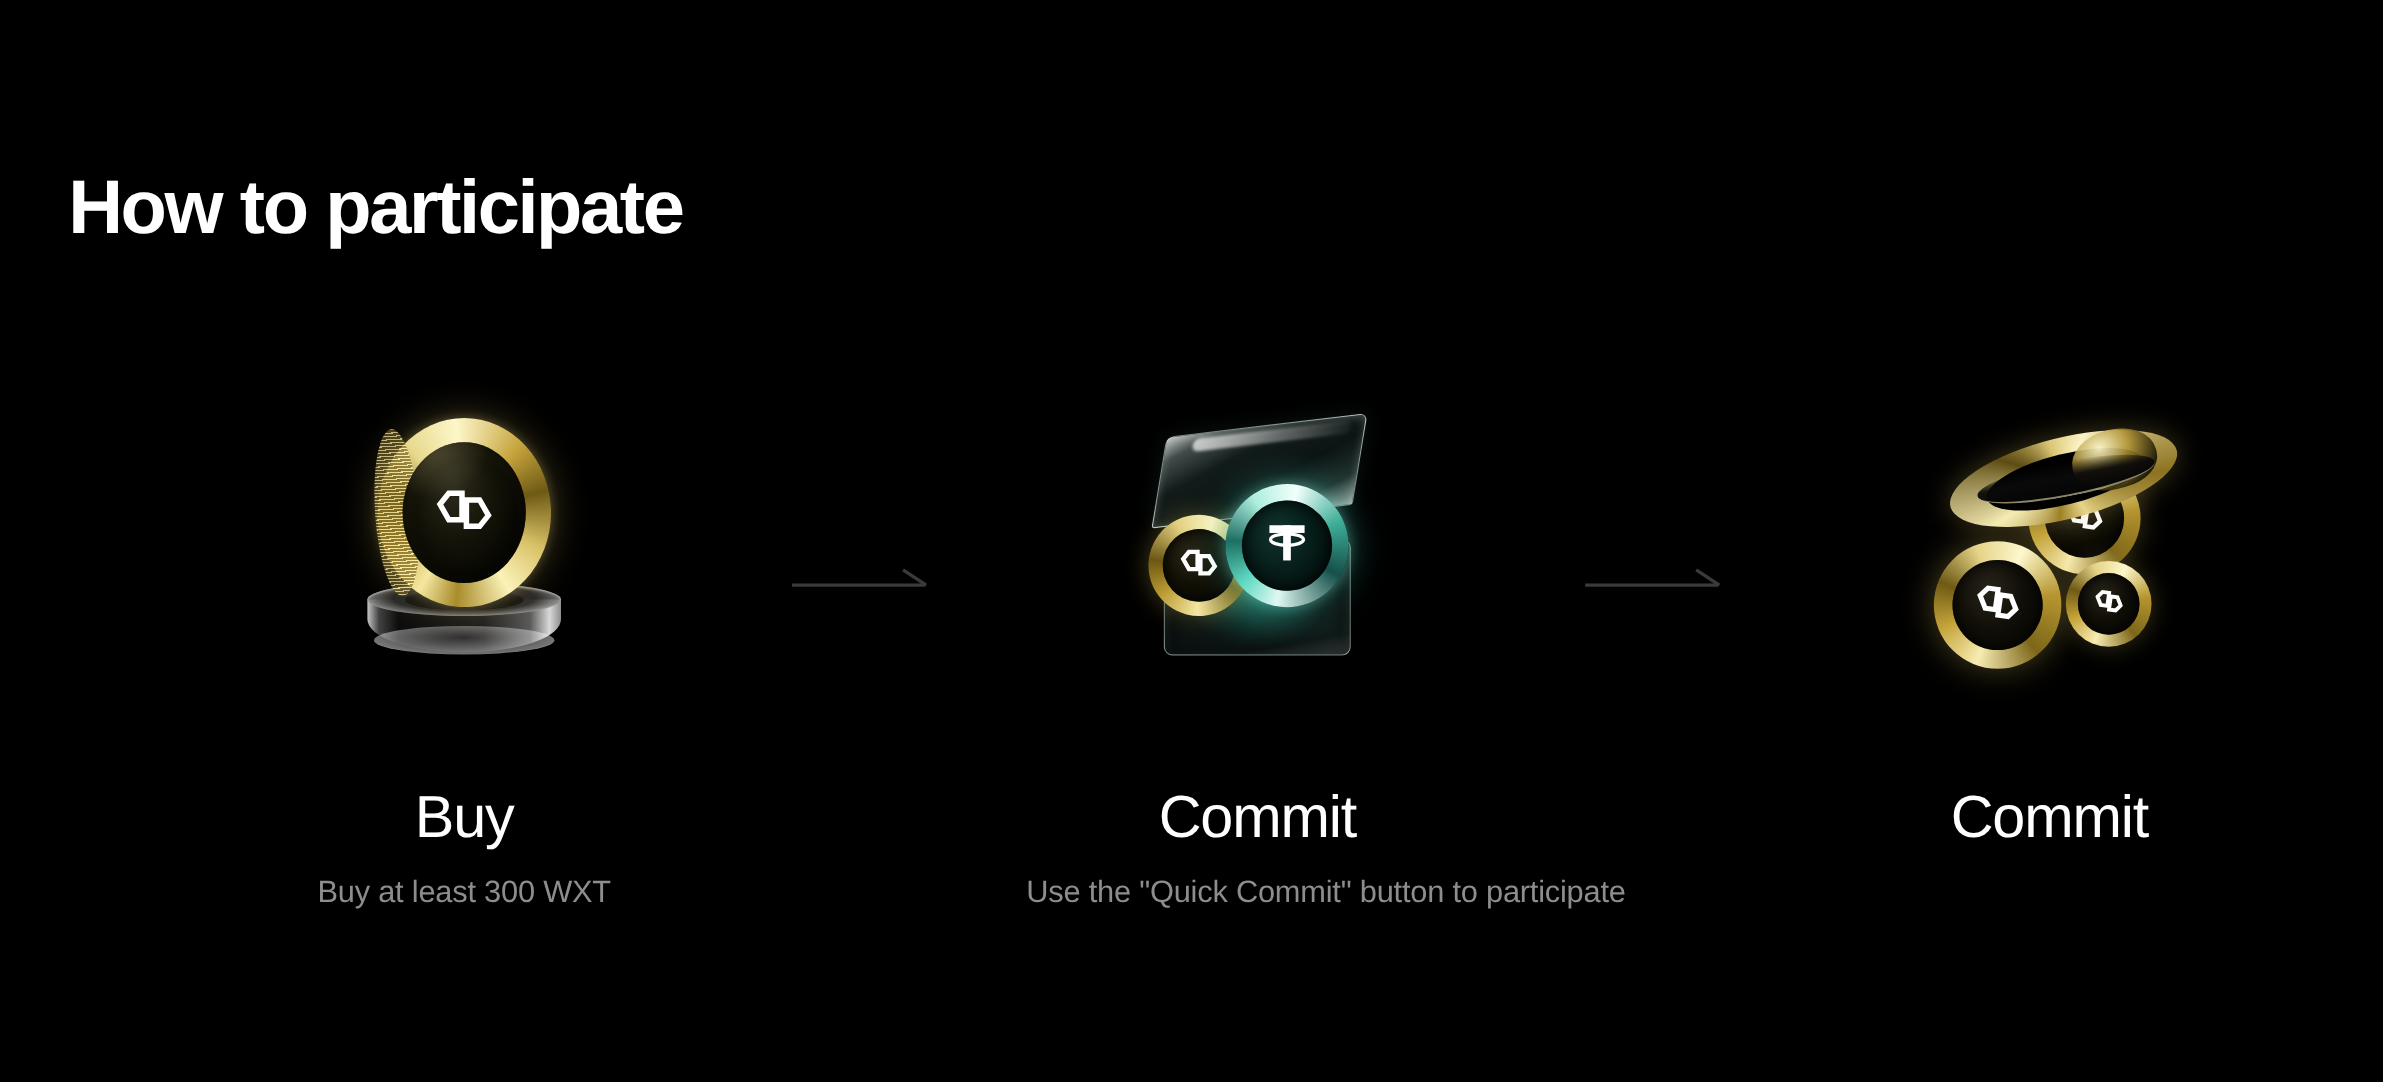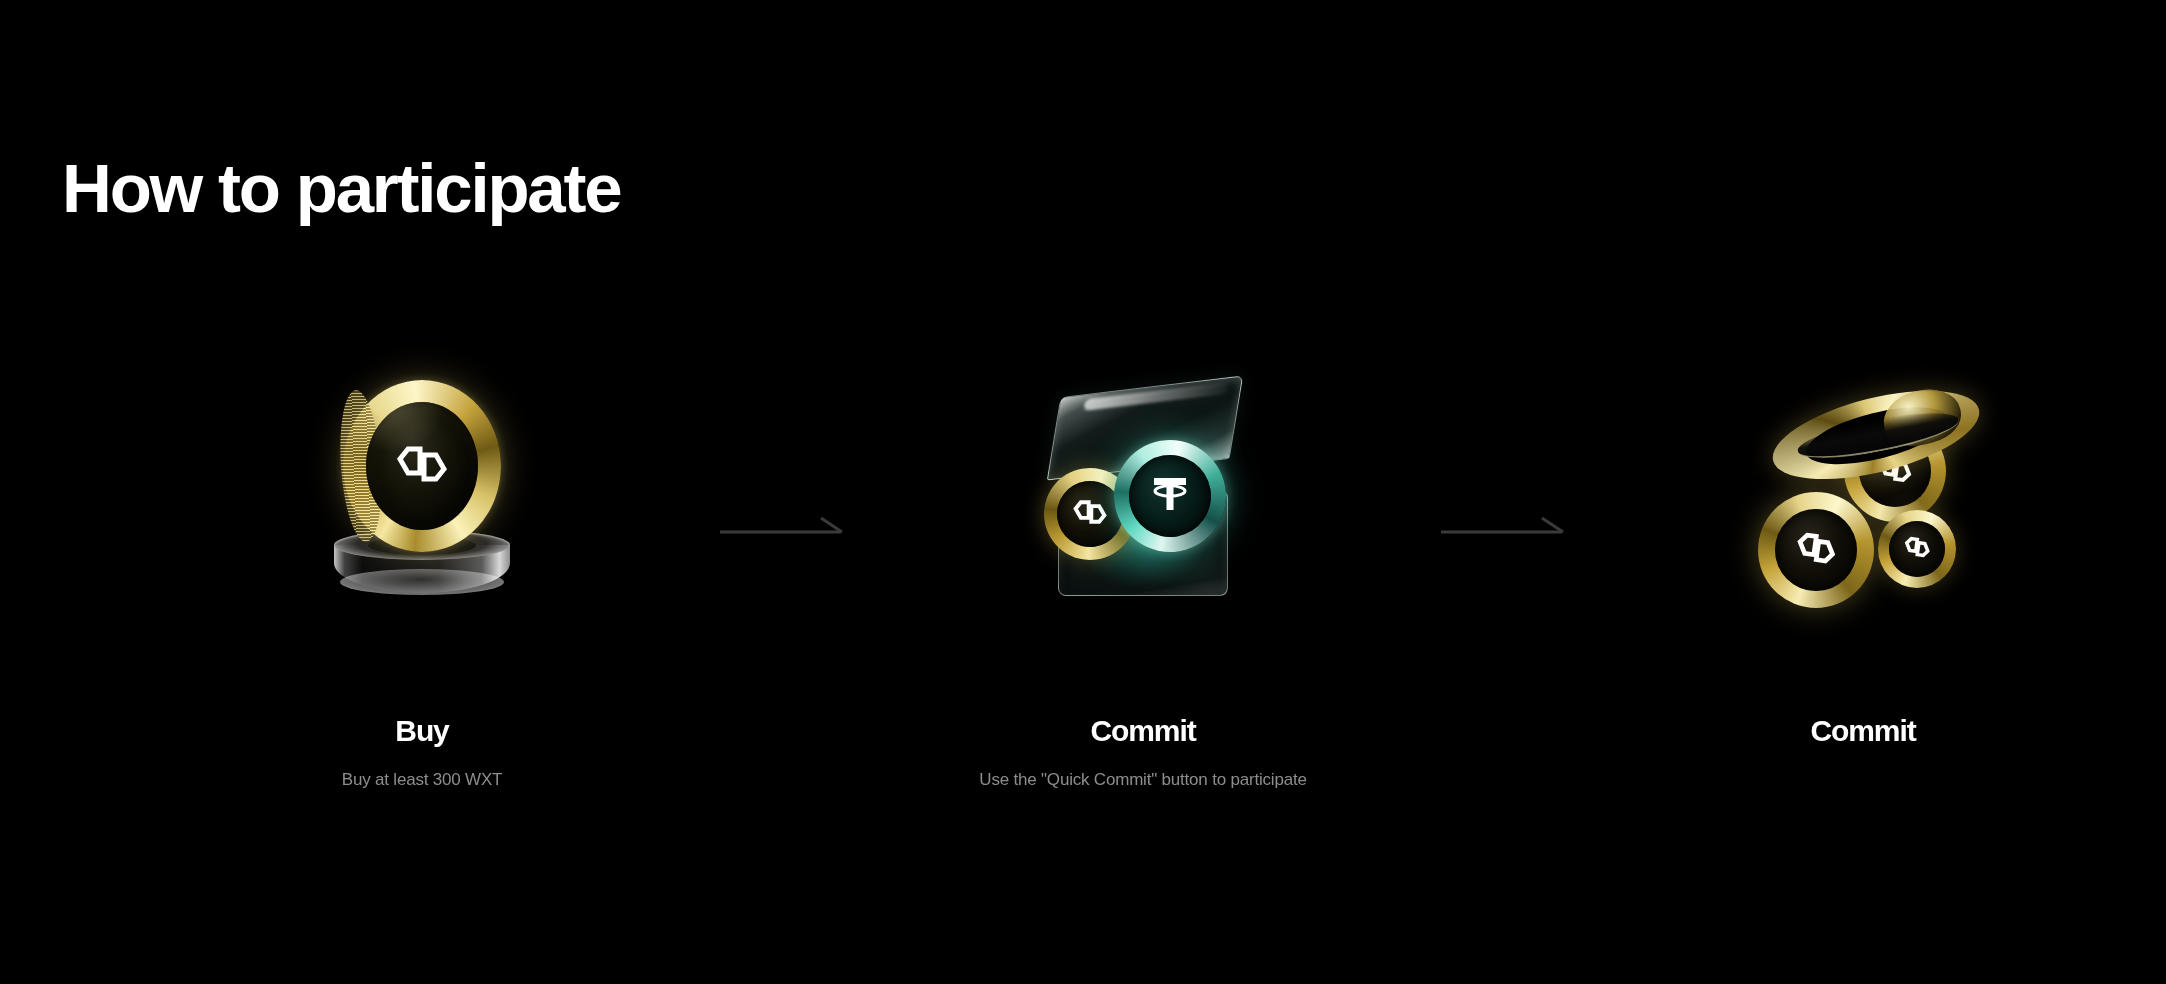--- a/index.html
+++ b/index.html
@@ -33,26 +33,26 @@
   .step-2{left:933px;}
   .step-3{left:1653px;}
 
   .art{
     position:relative;
     width:420px;height:230px;
     margin:0 auto;
   }
   .step-title{
     margin-top:106px;
-    font-size:30px;font-weight:700;color:#ffffff;
+    font-size:54px;font-weight:400;color:#ffffff;
     letter-spacing:-1.1px;line-height:1;
   }
   .step-desc{
     margin-top:24px;
-    font-size:17px;font-weight:400;color:#8d8d8d;
+    font-size:28px;font-weight:400;color:#8d8d8d;
     letter-spacing:-0.2px;line-height:1.2;
     white-space:nowrap;
   }
 
   
   .arrow{
     position:absolute;top:512px;width:124px;height:32px;
   }
   .arrow-1{left:720px;}
   .arrow-2{left:1441px;}

